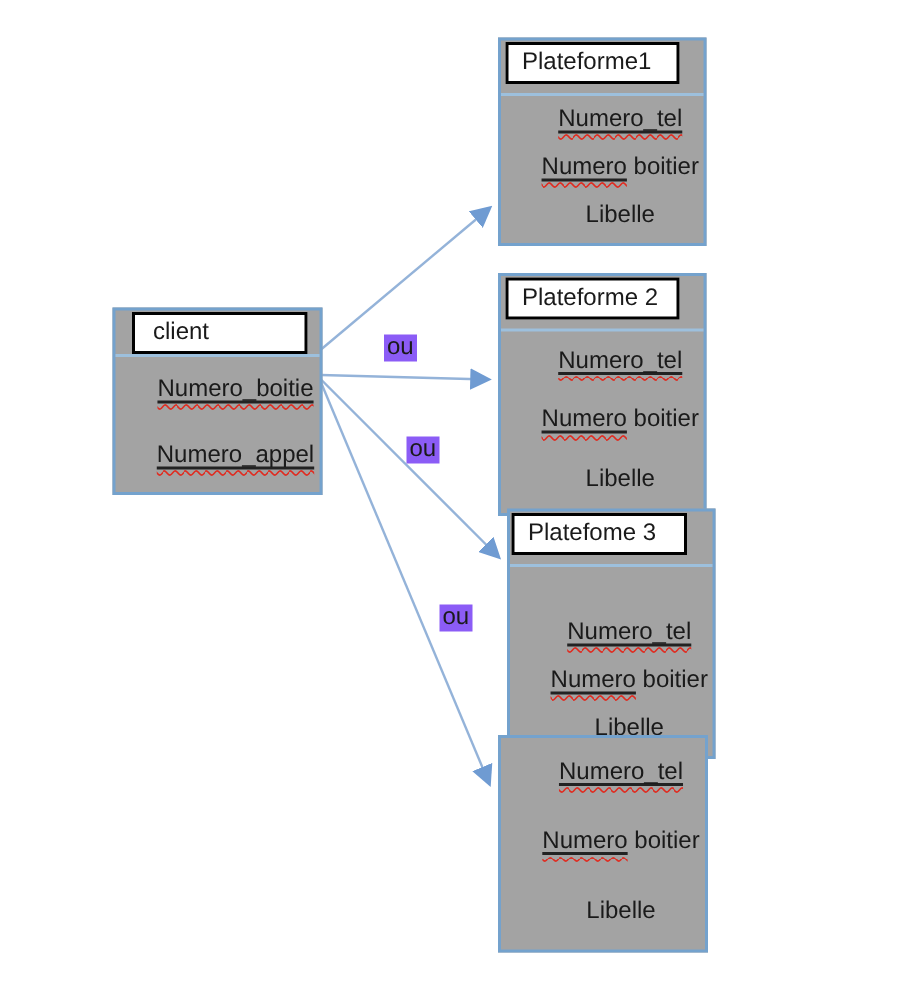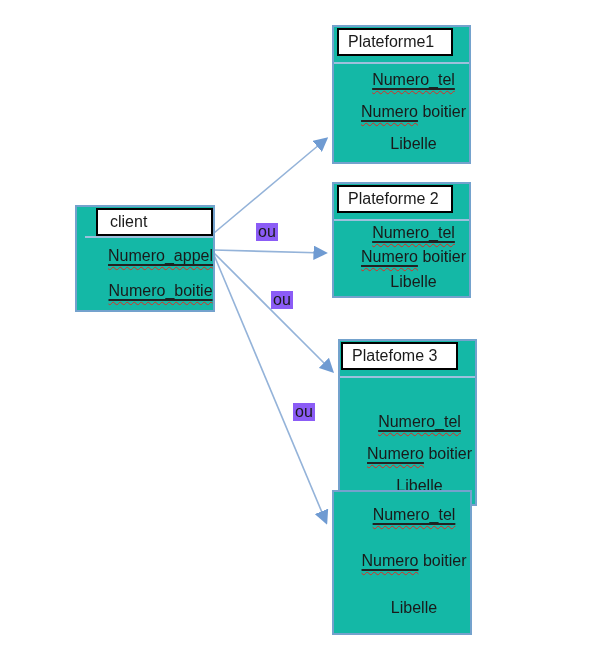--- a/index.html
+++ b/index.html
@@ -9,21 +9,21 @@
     background: #ffffff;
     font-family: "Liberation Sans", sans-serif;
     color: #1a1a1a;
     overflow: hidden;
   }
 
   
   .entity {
     position: absolute;
     border: 2px solid #74a2cd;
-    background: #14b8a6;
+    background: #a3a3a3;
     display: flex;
     flex-direction: column;
     box-sizing: border-box;
   }
   .ehead {
     border-bottom: 2px solid #9dc0dd;
     padding: 1px 0 6px 0;
   }
   .etitle {
     display: inline-block;
@@ -58,25 +58,25 @@
   }
   
   .wu {
     text-decoration: underline wavy #e02b20;
     text-decoration-thickness: 1px;
     text-underline-offset: 5px;
     text-decoration-skip-ink: none;
   }
 
   
-  .e-client      { left: 75px;  top: 205px; width: 140px; height: 107px; align-items: flex-end; }
+  .e-client      { left: 75px;  top: 205px; width: 140px; height: 125px; }
   .e-client .ehead  { padding-bottom: 0; }
   .e-client .etitle { margin-left: 11px; width: 117px; padding-left: 12px; }
   .e-p1          { left: 332px; top: 25px;  width: 139px; height: 139px; }
-  .e-p2          { left: 332px; top: 182px; width: 139px; height: 116px; }
+  .e-p2          { left: 332px; top: 182px; width: 139px; height: 162px; }
   .e-p3          { left: 338px; top: 339px; width: 139px; height: 167px; gap: 28px; }
   .e-p3 .etitle  { margin-left: 1px; width: 117px; }
   .e-p4          { left: 332px; top: 490px; width: 140px; height: 145px; }
   .e-p4 .etitle  { margin-left: 1px; width: 119px; }
 
   
   .arrows { position: absolute; left: 0; top: 0; }
   .olabel {
     position: absolute;
     font-size: 16px;
@@ -107,22 +107,22 @@
 
   <div class="olabel olabel-1">ou</div>
   <div class="olabel olabel-2">ou</div>
   <div class="olabel olabel-3">ou</div>
 
   <div class="entity e-client">
     <div class="ehead">
       <div class="etitle">client</div>
     </div>
     <div class="eattrs">
+      <div class="attr"><span class="su"><span class="wu">Numero_boitie</span></span><span></span></div>
       <div class="attr"><span class="su"><span class="wu">Numero_appel</span></span><span></span></div>
-      <div class="attr"><span class="su"><span class="wu">Numero_boitie</span></span><span></span></div>
     </div>
   </div>
 
   <div class="entity e-p1">
     <div class="ehead">
       <div class="etitle">Plateforme1</div>
     </div>
     <div class="eattrs">
       <div class="attr"><span class="su"><span class="wu">Numero_tel</span></span><span></span></div>
       <div class="attr"><span class="su"><span class="wu">Numero</span></span><span> boitier</span></div>

